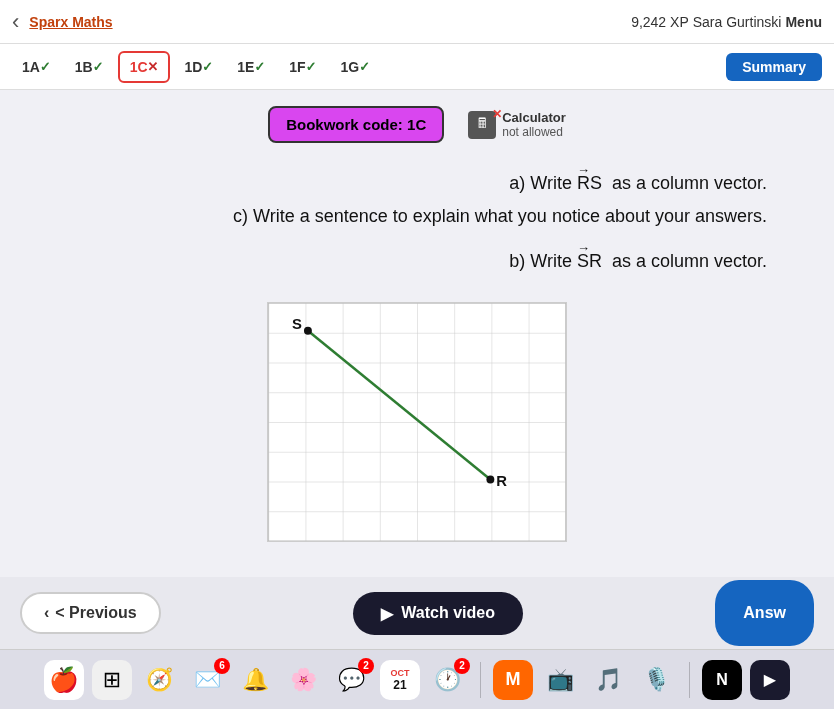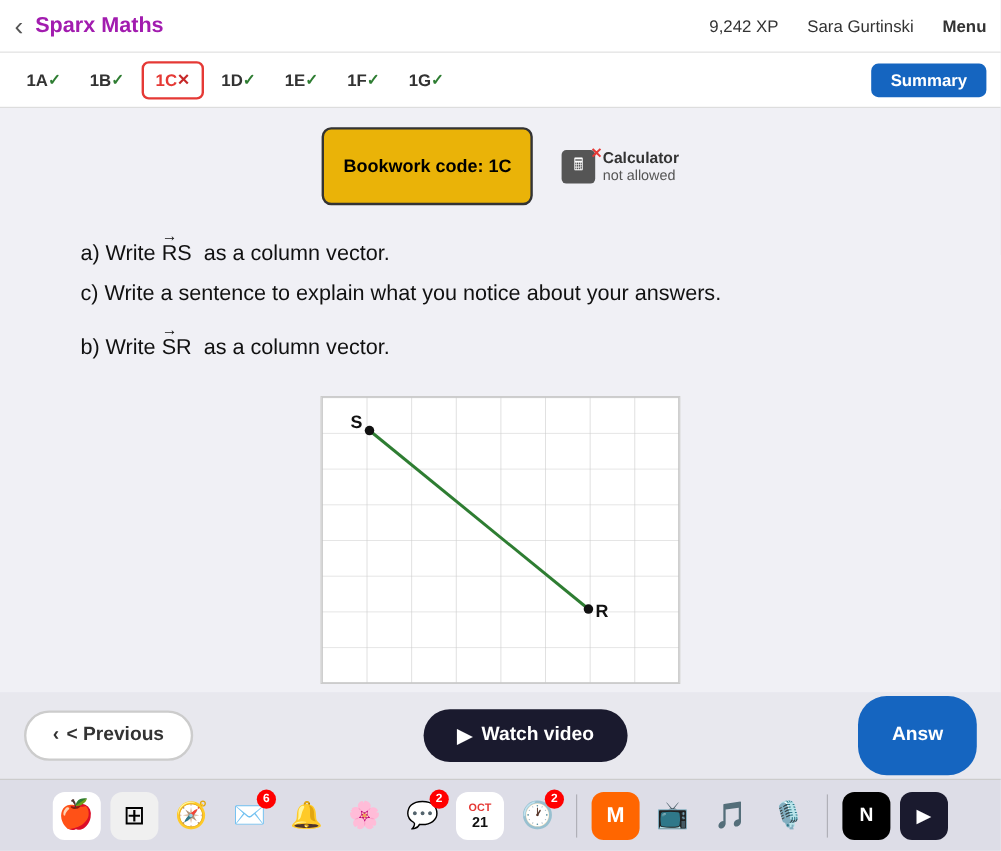--- a/index.html
+++ b/index.html
@@ -23,29 +23,30 @@
       border-bottom: 1px solid #ddd;
       flex-shrink: 0;
     }
     .back-arrow {
       font-size: 22px;
       color: #555;
       margin-right: 10px;
       cursor: pointer;
     }
     .app-title {
-      font-size: 18px;
+      font-size: 14px;
       font-weight: 700;
-      color: #a21caf;
+      color: #c2410c;
       flex: 1;
+      text-decoration: underline;
     }
     .header-right {
       display: flex;
       align-items: center;
-      gap: 24px;
+      gap: 4px;
       font-size: 14px;
       color: #333;
     }
     .xp-label { font-weight: 500; }
     .user-label { font-weight: 500; }
     .menu-label { font-weight: 600; color: #333; cursor: pointer; }
 
     
     .tabs-row {
       background: white;
@@ -94,24 +95,24 @@
     }
 
     
     .bookwork-bar {
       display: flex;
       align-items: center;
       gap: 24px;
       margin-bottom: 18px;
     }
     .bookwork-code-box {
-      background: #eab308;
+      background: #d946ef;
       border: 2px solid #333;
       border-radius: 8px;
-      padding: 22px 16px;
+      padding: 8px 16px;
       font-size: 15px;
       font-weight: 600;
     }
     .calculator-info {
       display: flex;
       align-items: center;
       gap: 6px;
       font-size: 13px;
       color: #333;
     }
@@ -143,21 +144,21 @@
       max-width: 700px;
       margin-bottom: 10px;
     }
     .question-line {
       font-size: 18px;
       color: #111;
       margin-bottom: 12px;
       text-align: left;
     }
     .question-line.centered {
-      text-align: left;
+      text-align: right;
     }
     .vec-label {
       display: inline-block;
       position: relative;
       padding-top: 12px;
     }
     .vec-label::before {
       content: '→';
       position: absolute;
       top: 0;

